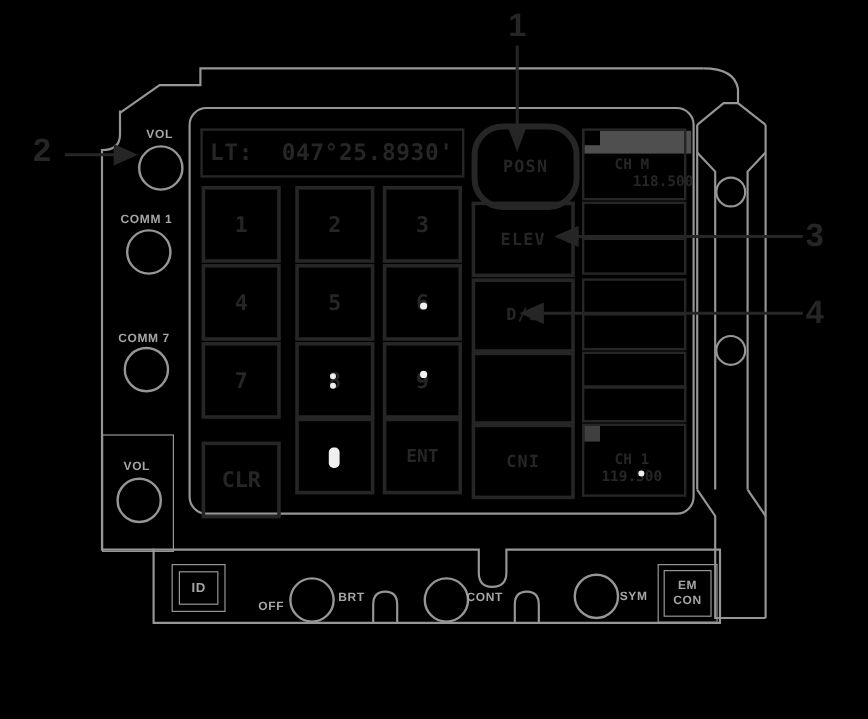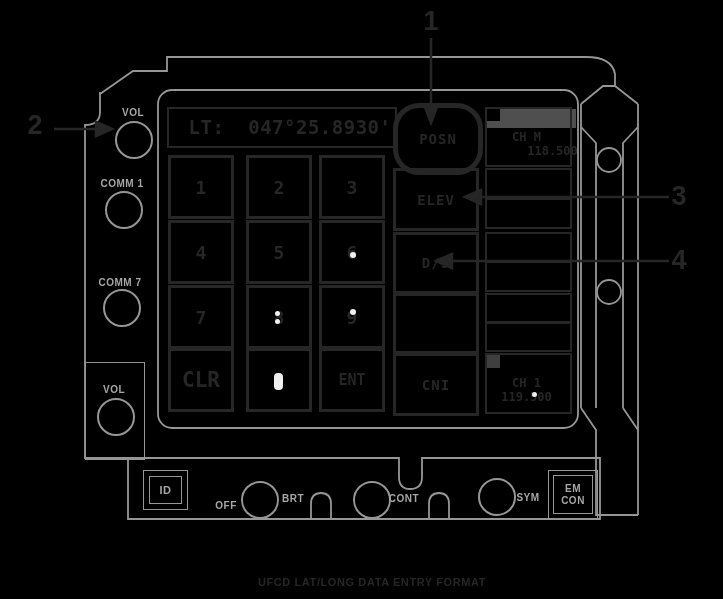--- a/index.html
+++ b/index.html
@@ -17,21 +17,21 @@
   
   .key{position:absolute;border:3px solid var(--ink);display:flex;align-items:center;justify-content:center;
        color:var(--ink);font:bold 18px "DejaVu Sans Mono",monospace;background:transparent;}
   .opt{position:absolute;border:3px solid var(--ink);display:flex;align-items:center;justify-content:center;
        color:var(--ink);font:bold 14px "DejaVu Sans Mono",monospace;letter-spacing:1px;}
   .opt.pressed{border-width:5px;border-radius:26px;}
   .half{position:absolute;border:2px solid var(--ink);}
   .chbox{position:absolute;border:2.5px solid var(--ink);}
   .chtext{position:absolute;color:var(--ink);font:bold 12px/13px "DejaVu Sans Mono",monospace;text-align:center;white-space:pre;}
   .scratch{position:absolute;border:2px solid var(--ink);color:var(--ink);
-           font:bold 19px/37px "DejaVu Sans Mono",monospace;letter-spacing:.5px;white-space:pre;padding-left:16px;text-align:center;}
+           font:bold 19px/37px "DejaVu Sans Mono",monospace;letter-spacing:.5px;white-space:pre;padding-left:6px;}
   .dot{position:absolute;background:var(--wht);border-radius:50%;}
   .zbar{position:absolute;background:var(--wht);border-radius:4px;}
   
   .mlabel{position:absolute;color:var(--metal-text);font:bold 10px "Liberation Sans",sans-serif;
           text-align:center;letter-spacing:.5px;}
   .knob{position:absolute;border:2px solid var(--metal);border-radius:50%;background:transparent;}
   .mbox{position:absolute;border:1.5px solid var(--metal);}
   .callout{position:absolute;color:var(--ink);font:bold 27px "Liberation Sans",sans-serif;text-align:center;}
   .caption{position:absolute;color:var(--ink);font:bold 11px "Liberation Sans",sans-serif;
            letter-spacing:.6px;text-align:center;}
@@ -107,21 +107,21 @@
   <div class="key" style="left:246px;top:285px;width:60px;height:58px;">
     <span>8</span>
     <span class="dot" style="left:26px;top:23px;width:5px;height:5px;"></span>
     <span class="dot" style="left:26px;top:31px;width:5px;height:5px;"></span>
   </div>
   <div class="key" style="left:319px;top:285px;width:60px;height:58px;">
     <span>9</span>
     <span class="dot" style="left:28px;top:21px;width:6px;height:6px;"></span>
   </div>
 
-  <div class="key" style="left:168px;top:348px;width:60px;height:58px;font-size:21px;">CLR</div>
+  <div class="key" style="left:168px;top:368px;width:60px;height:58px;font-size:18px;">CLR</div>
   <div class="key" style="left:246px;top:348px;width:60px;height:58px;">
     <span style="color:#101010;">0</span>
     <span class="zbar" style="left:25px;top:22px;width:9px;height:17px;"></span>
   </div>
   <div class="key" style="left:319px;top:348px;width:60px;height:58px;font-size:15px;">ENT</div>
 
   <div class="opt pressed" style="left:393px;top:103px;width:80px;height:62px;">POSN</div>
   <div class="opt" style="left:393px;top:168px;width:80px;height:57px;">ELEV</div>
   <div class="opt" style="left:393px;top:232px;width:80px;height:56px;">D/S</div>
   <div class="opt" style="left:393px;top:293px;width:80px;height:55px;"></div>
@@ -165,15 +165,14 @@
   <div class="mbox" style="left:553px;top:475px;width:38px;height:37px;display:flex;flex-direction:column;align-items:center;justify-content:center;">
     <span class="mlabel" style="position:static;font-size:10px;line-height:12px;">EM</span>
     <span class="mlabel" style="position:static;font-size:10px;line-height:12px;">CON</span>
   </div>
 
   <div class="callout" style="left:420px;top:6px;width:22px;">1</div>
   <div class="callout" style="left:22px;top:110px;width:26px;">2</div>
   <div class="callout" style="left:666px;top:181px;width:26px;">3</div>
   <div class="callout" style="left:666px;top:245px;width:26px;">4</div>
 
-  <div class="caption" style="left:122px;top:576px;width:500px;">UFCD LAT/LONG DATA ENTRY FORMAT</div>
 
 </div>
 
 </body></html>

